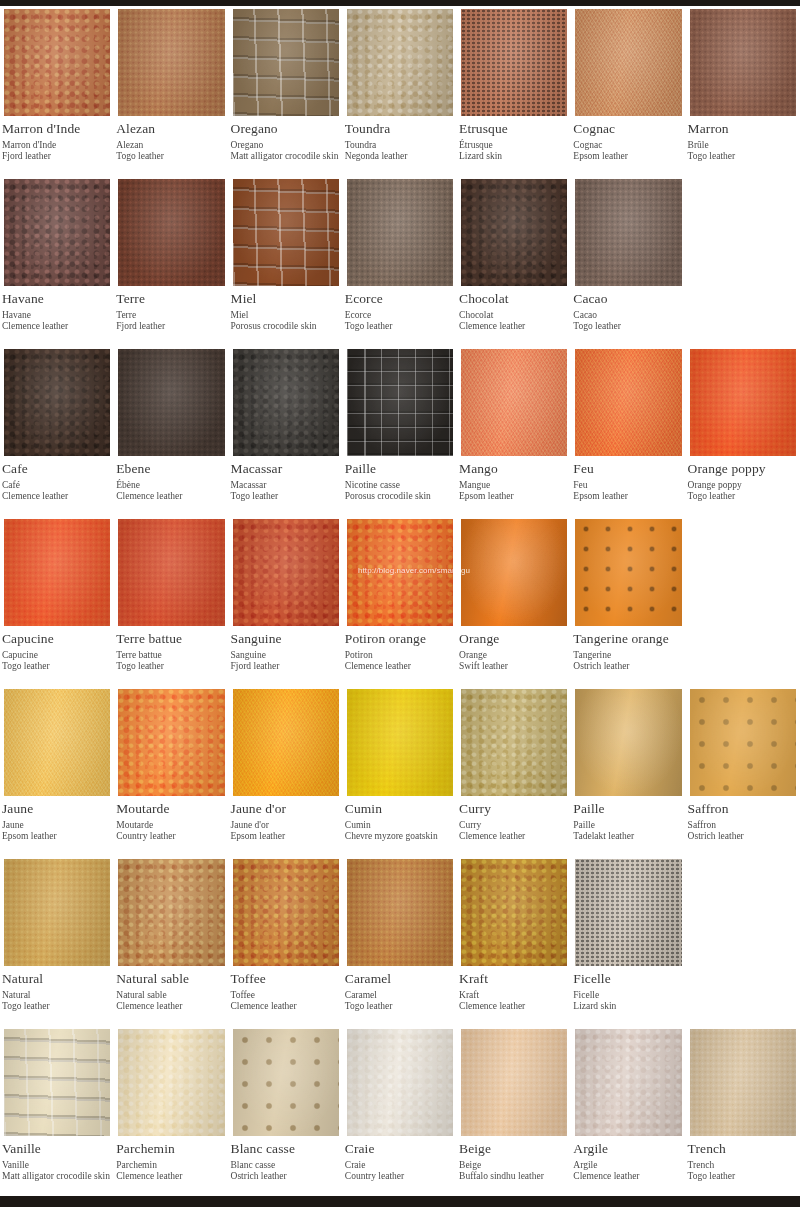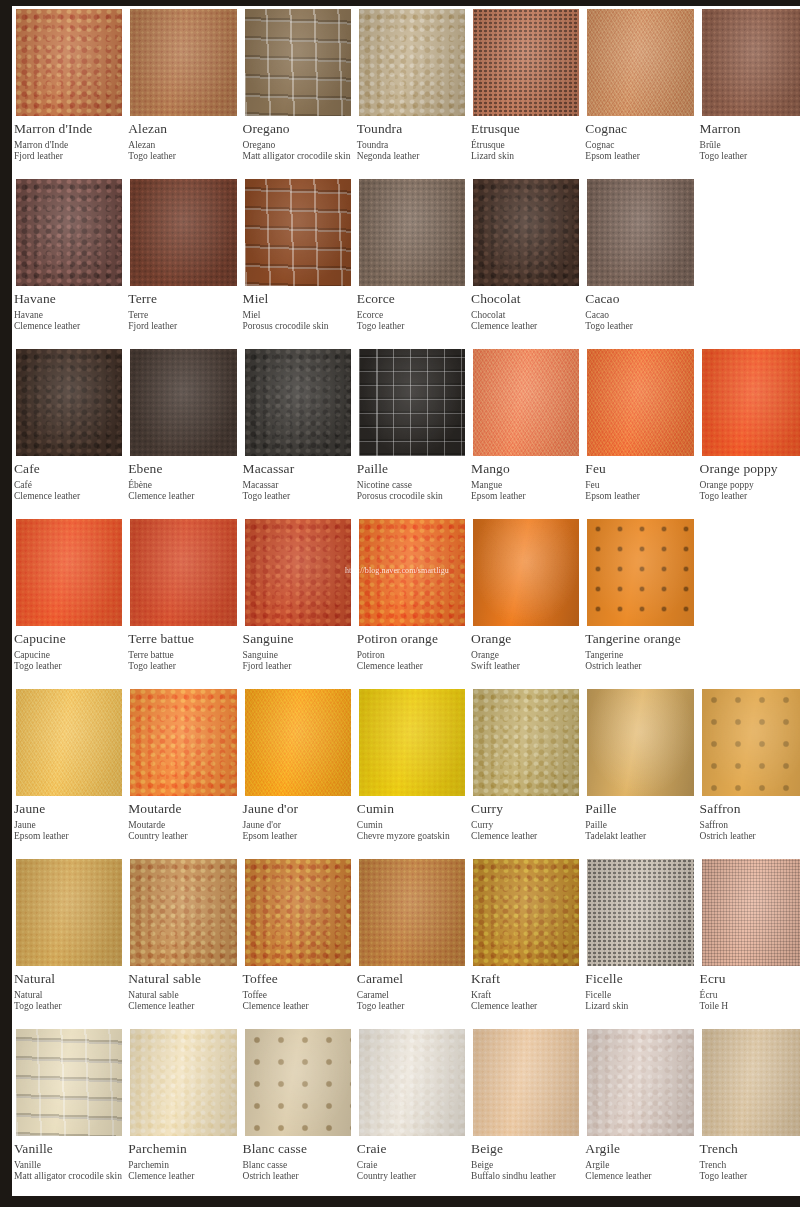--- a/index.html
+++ b/index.html
@@ -12,21 +12,21 @@
   body {
     width: 800px;
     height: 1207px;
     overflow: hidden;
     font-family: "Liberation Serif", "DejaVu Serif", serif;
   }
   #chart-page {
     width: 800px;
     height: 1206px;
     background: #1c1814;
-    padding: 6px 6px 6px 12px;
+    padding: 6px 6px 6px 0px;
     position: relative;
   }
   .grid {
     width: 800px;
     display: flex;
     flex-direction: column;
   }
   .swatch-row {
     display: flex;
     width: 800px;
@@ -138,23 +138,23 @@
     white-space: nowrap;
   }
   .material {
     font-size: 9.5px;
     line-height: 10.5px;
     color: #4a4a4a;
     margin-top: 0px;
   }
   .watermark {
     position: absolute;
-    left: 345px;
+    left: 358px;
     top: 566px;
-    font-family: Liberation Serif, serif;
+    font-family: Liberation Sans, sans-serif;
     font-size: 8px;
     color: rgba(255,255,255,0.82);
     letter-spacing: 0.1px;
     white-space: nowrap;
     pointer-events: none;
     z-index: 50;
   }
 </style>
 </head>
 <body>
@@ -594,31 +594,20 @@
           <div class="tile" style="background: rgb(205, 196, 184);">
             <div class="tex lizard"></div>
             <div class="tex shade"></div>
           </div>
           <div class="caption">
             <div class="name-en">Ficelle</div>
             <div class="name-fr">Ficelle</div>
             <div class="material">Lizard skin</div>
           </div>
         </div>
-        <div class="swatch-cell">
-          <div class="tile" style="background: rgb(232, 184, 162);">
-            <div class="tex toile"></div>
-            <div class="tex shade"></div>
-          </div>
-          <div class="caption">
-            <div class="name-en">Ecru</div>
-            <div class="name-fr">Écru</div>
-            <div class="material">Toile H</div>
-          </div>
-        </div>
       </div>
       <div class="swatch-row">
         <div class="swatch-cell">
           <div class="tile" style="background: rgb(234, 223, 192);">
             <div class="tex crocbig"></div>
             <div class="tex shade"></div>
           </div>
           <div class="caption">
             <div class="name-en">Vanille</div>
             <div class="name-fr">Vanille</div>

